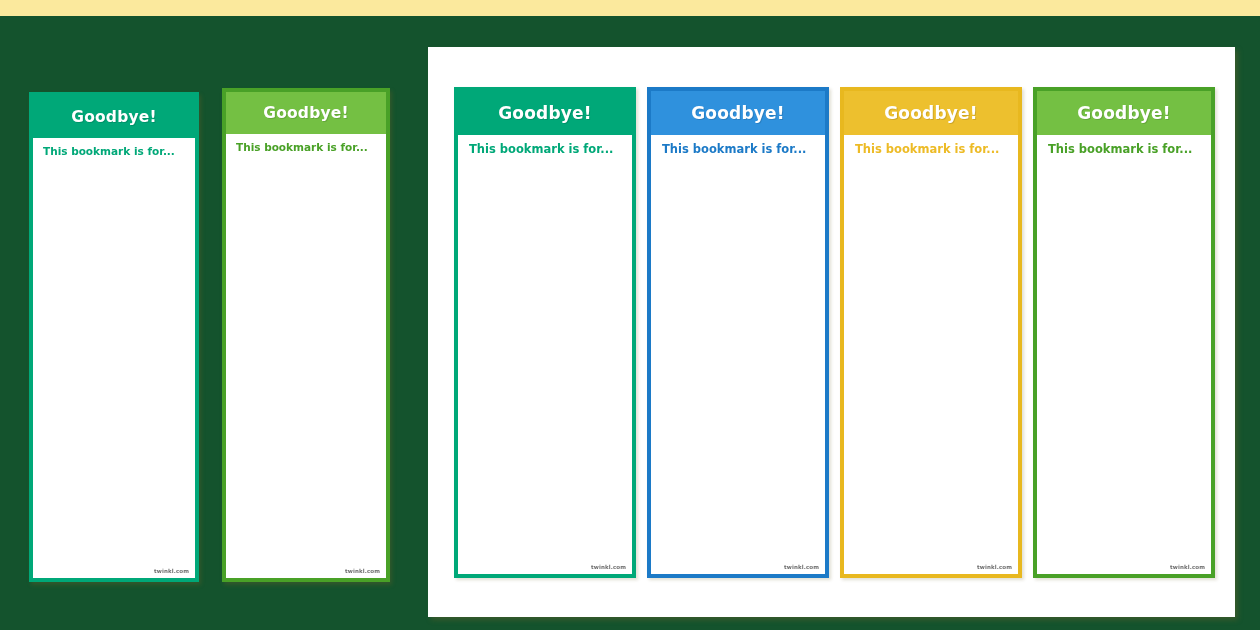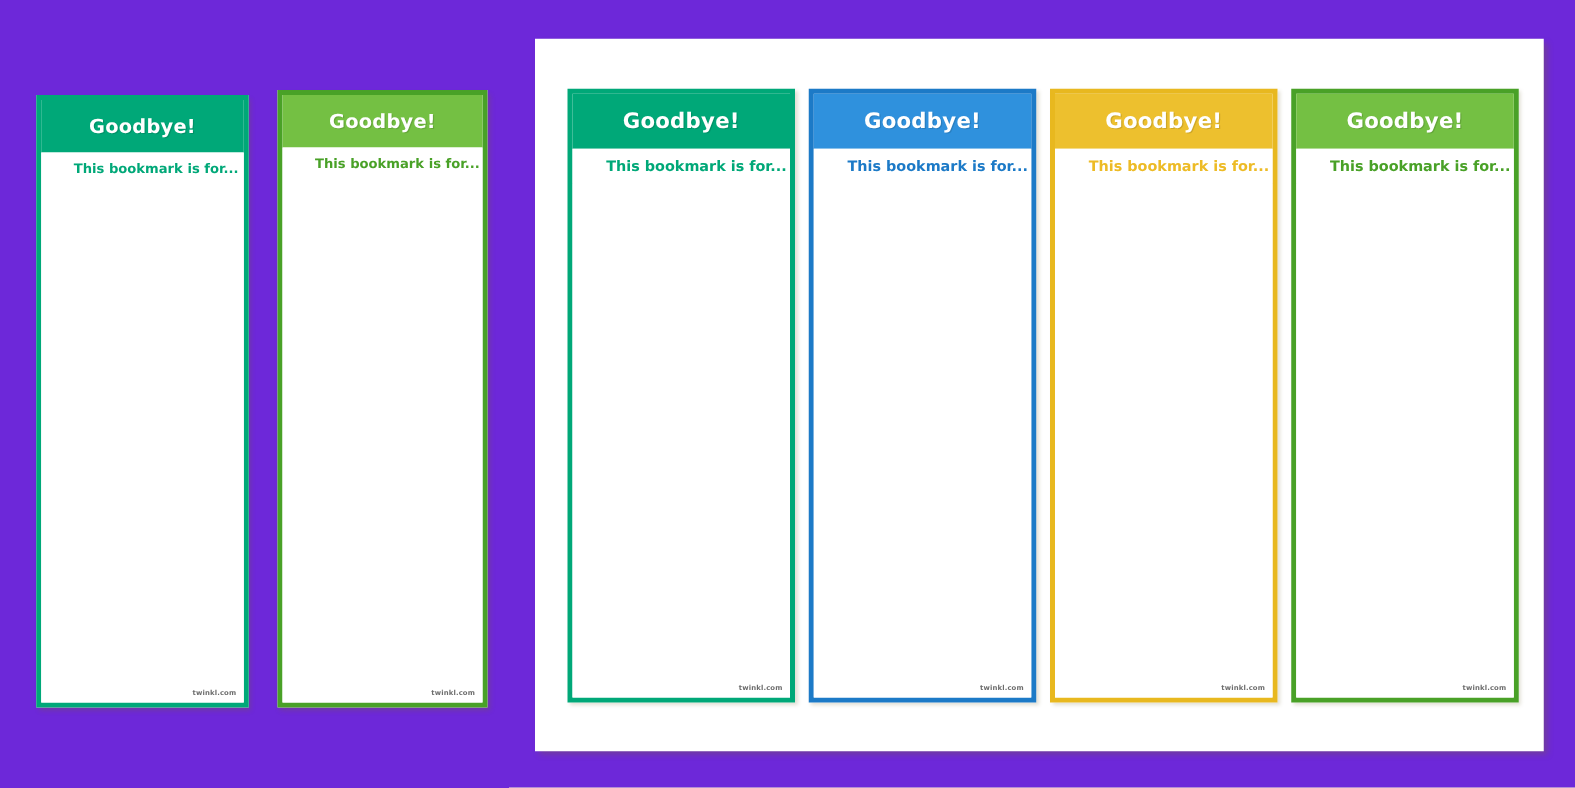--- a/index.html
+++ b/index.html
@@ -12,21 +12,22 @@
     overflow: hidden;
     font-family: "DejaVu Sans", "Liberation Sans", sans-serif;
     background: #fbe99d;
     position: relative;
   }
 
   
   #canvas {
     position: absolute;
     inset: 0;
-    background: #6d28d9;
+    background: #14532d;
+    margin-top: 16px;
   }
 
   
   .sheet {
     position: absolute;
     left: 428px;
     top: 31px;
     width: 807px;
     height: 570px;
     background: #ffffff;
@@ -59,21 +60,21 @@
     font-family: "DejaVu Sans", "Liberation Sans", sans-serif;
     font-weight: bold;
     font-size: 17px;
     color: #ffffff;
     letter-spacing: 0.2px;
     text-shadow: 1px 1px 0 rgba(0,0,0,0.13);
   }
 
   .bm-subtitle-wrap {
     flex: 0 0 auto;
-    padding: 7px 0 7px 16px;
+    padding: 7px 0 7px 0;
     display: flex;
     align-items: flex-end;
     background: #ffffff;
   }
   .bm-subtitle {
     font-family: "DejaVu Sans", "Liberation Sans", sans-serif;
     font-weight: bold;
     font-size: 11.5px;
     padding-left: 11px;
     white-space: nowrap;

